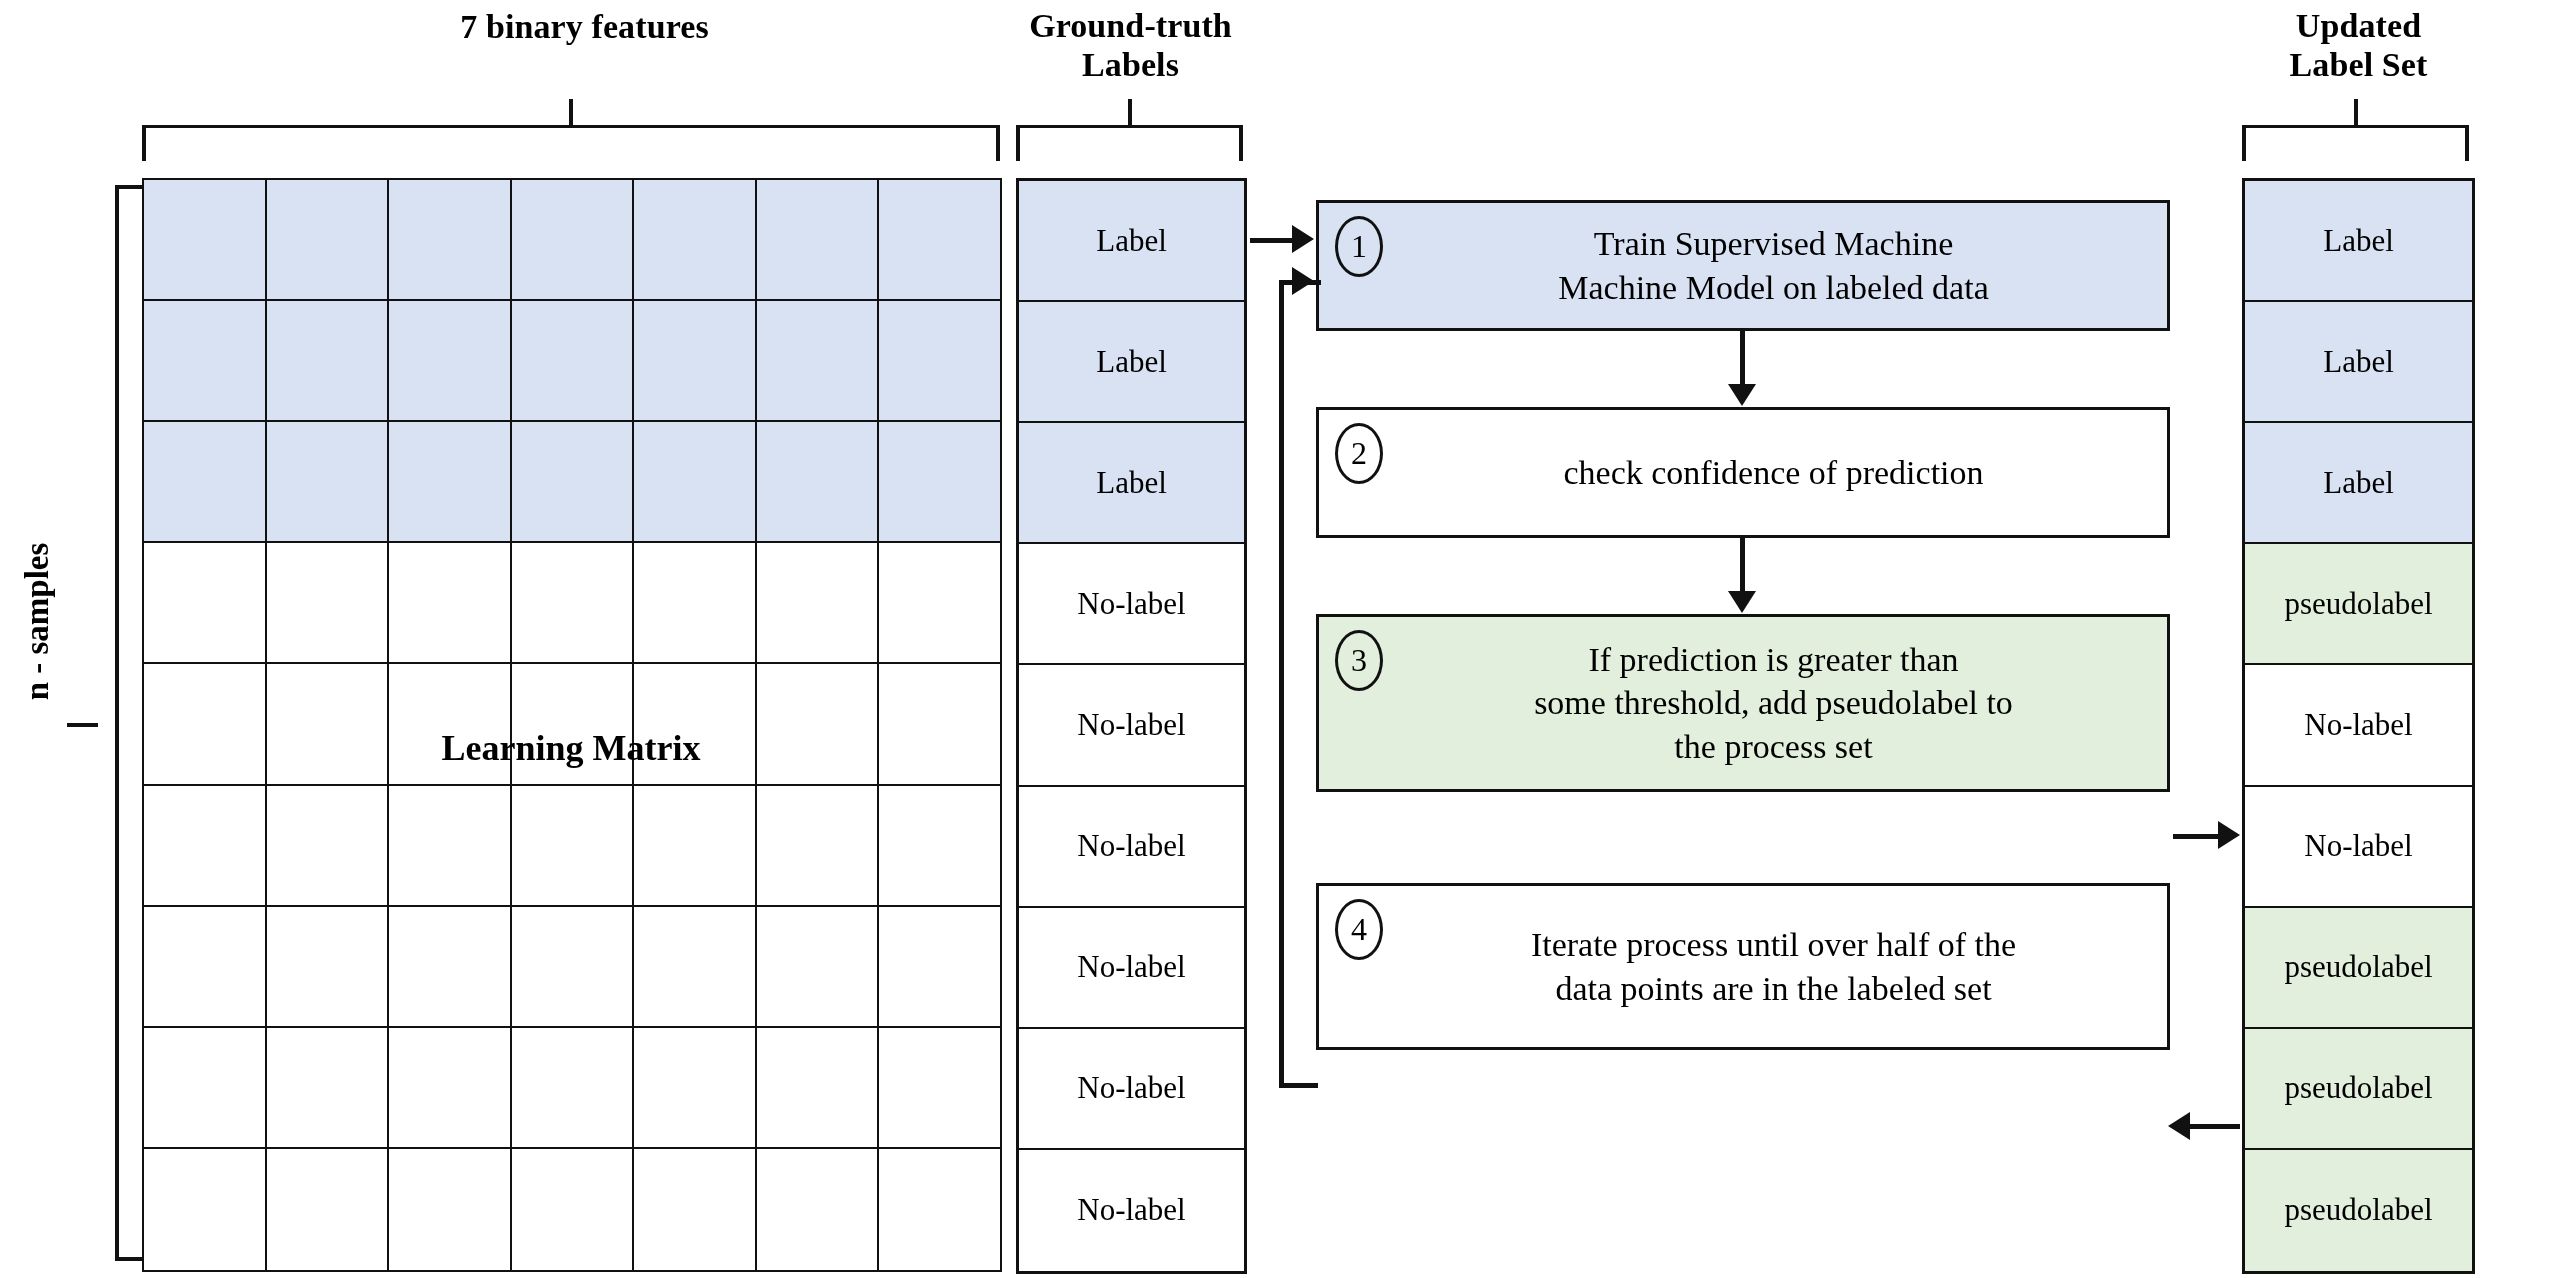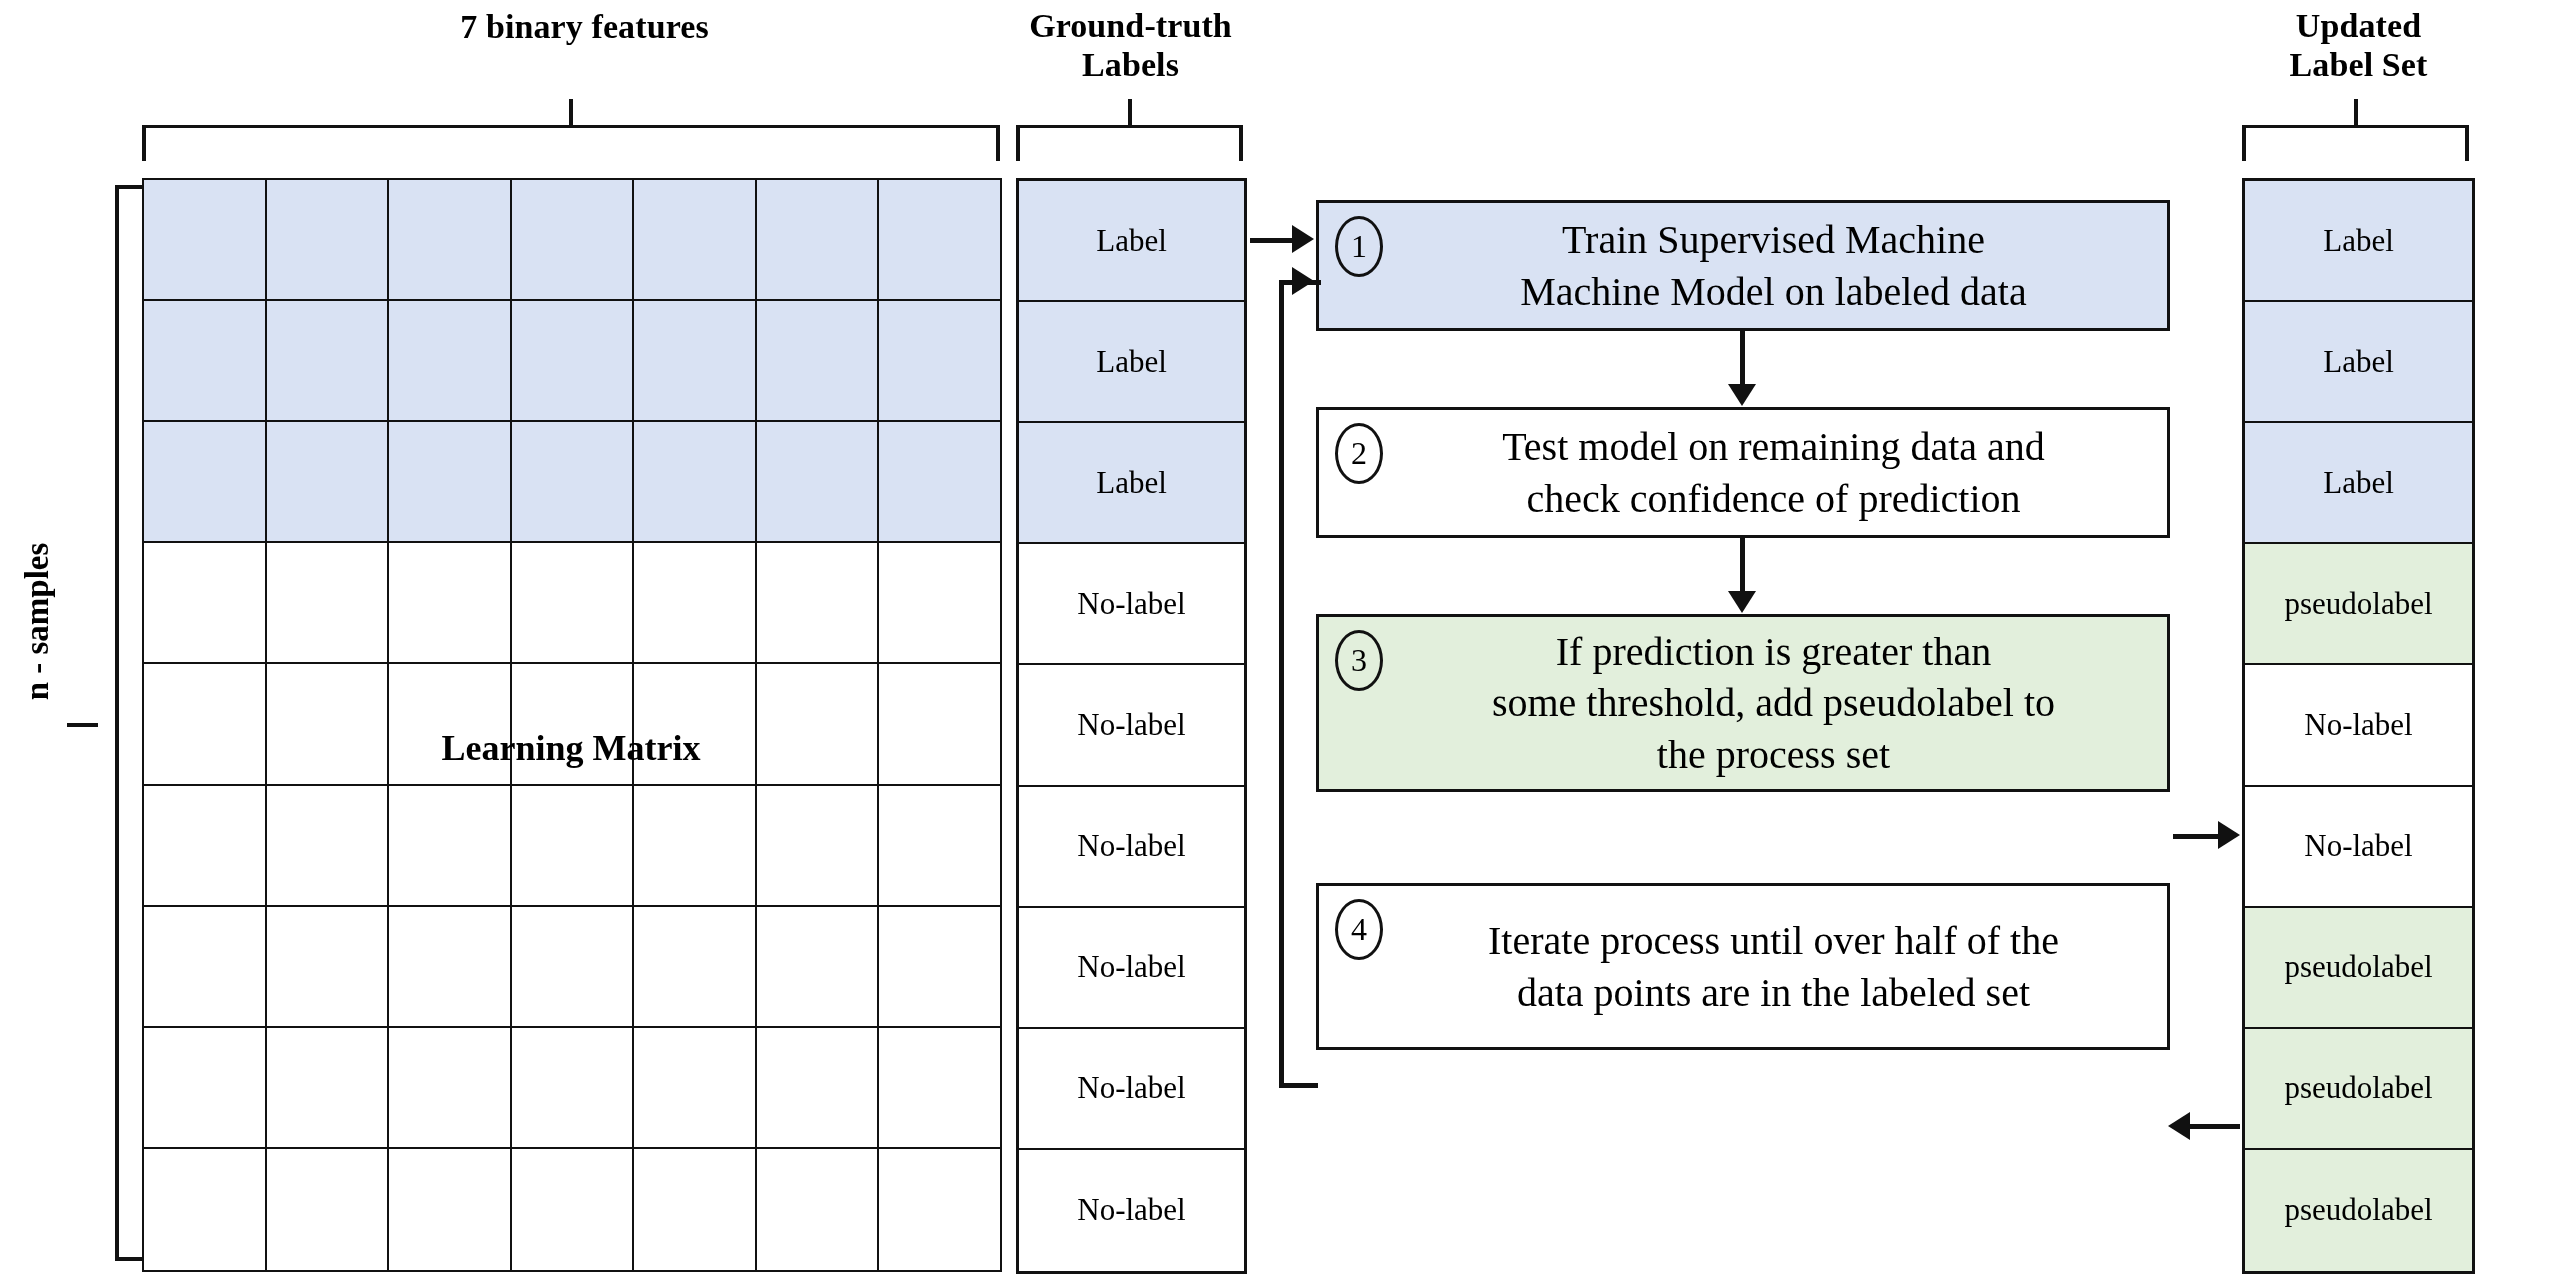--- a/index.html
+++ b/index.html
@@ -66,21 +66,21 @@
 
   
   .pbox{
     position:absolute;left:1316px;width:854px;
     border:3.6px solid #111;background:#fff;box-sizing:border-box;
     display:flex;align-items:center;justify-content:center;
   }
   .pbox.blue{background:#d9e2f3;}
   .pbox.green{background:#e2efdc;}
   .pbox .ptext{
-    text-align:center;font-size:40px;line-height:1.28;
+    text-align:center;font-size:34px;line-height:1.28;
     padding:0 26px 0 87px;
   }
   .step-badge{
     position:absolute;left:16px;top:13px;width:48px;height:61px;
     border:3.6px solid #111;border-radius:50%;
     display:flex;align-items:center;justify-content:center;
     font-size:32px;background:transparent;box-sizing:border-box;
   }
 
   #box-1{top:200px;height:131px;}
@@ -267,21 +267,20 @@
     <div class="step-badge">1</div>
     <div class="ptext">
       <div>Train Supervised Machine</div>
       <div>Machine Model on labeled data</div>
     </div>
   </div>
 
   <div class="pbox" id="box-2">
     <div class="step-badge">2</div>
     <div class="ptext">
-      <div>Test model on remaining data  and</div>
       <div>check confidence of prediction</div>
     </div>
   </div>
 
   <div class="pbox green" id="box-3">
     <div class="step-badge">3</div>
     <div class="ptext">
       <div>If prediction is greater than</div>
       <div>some threshold, add pseudolabel to</div>
       <div>the process set</div>

